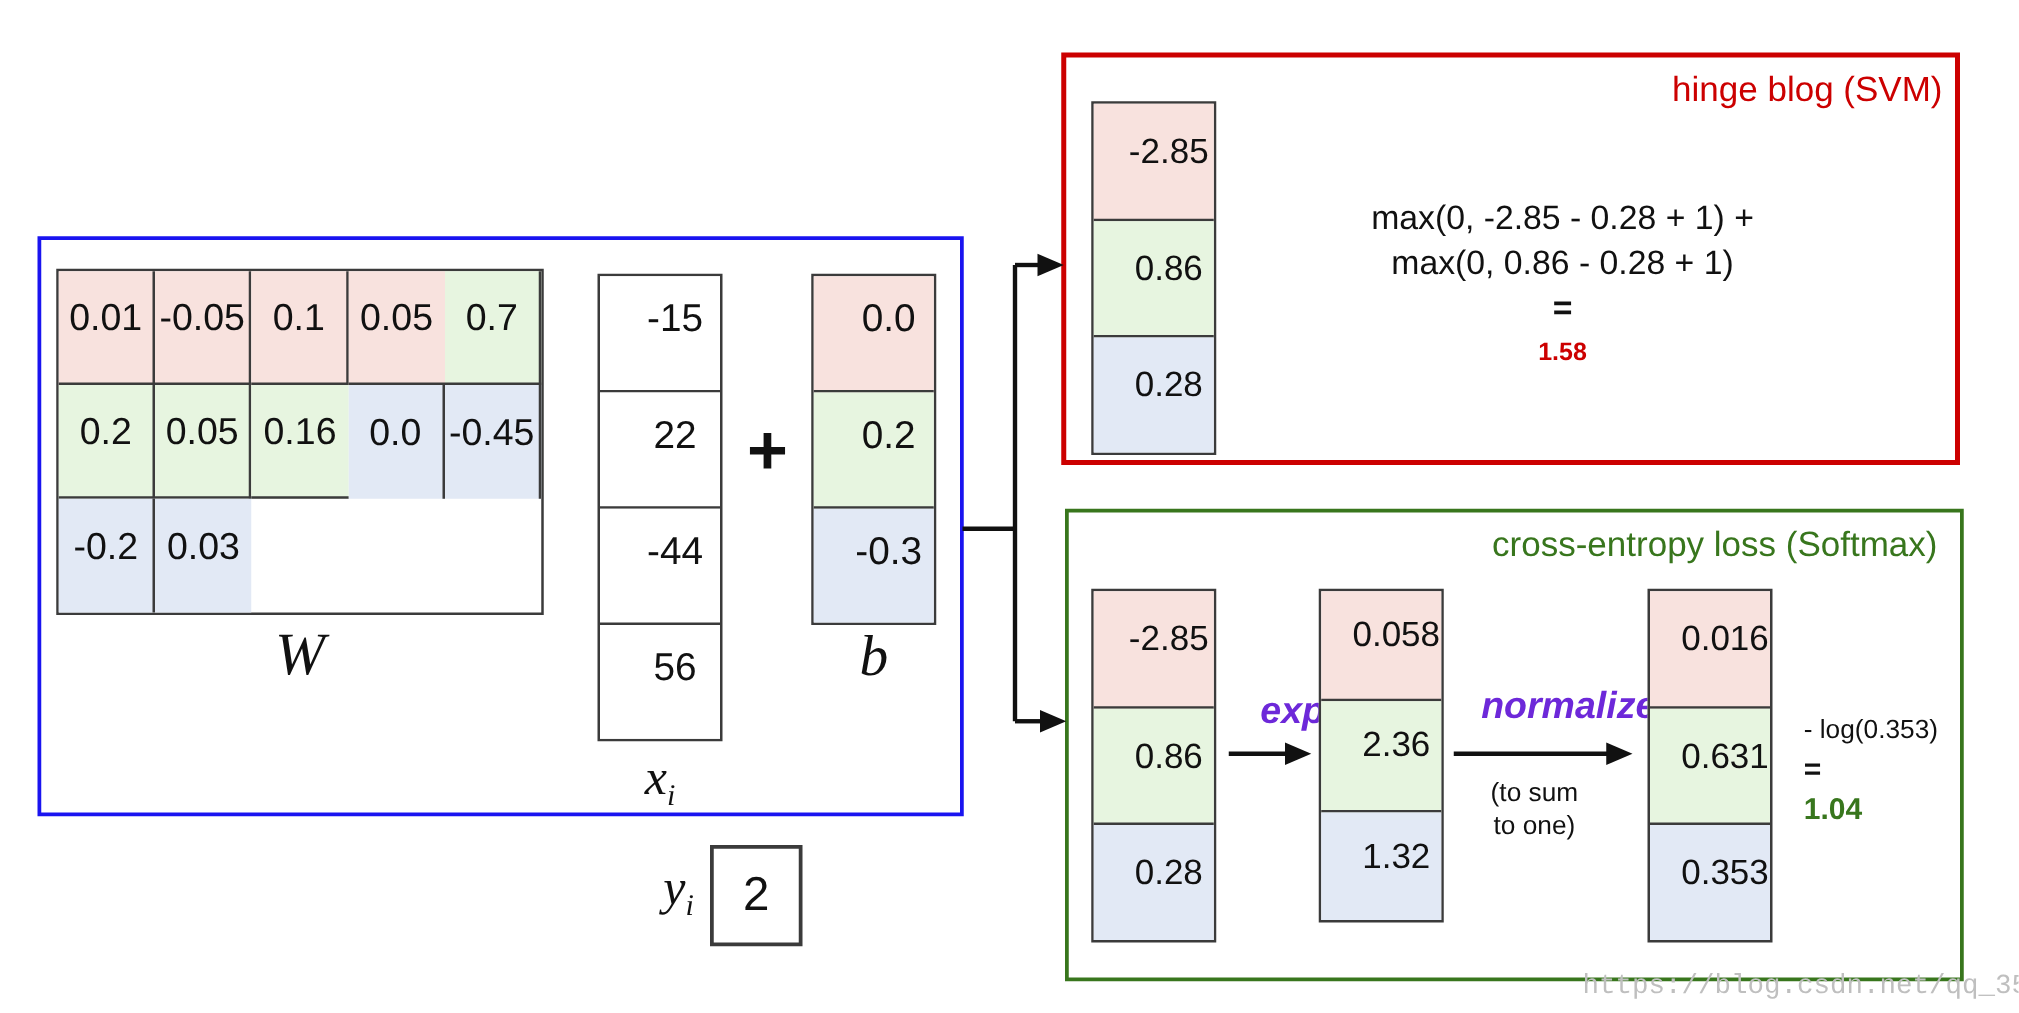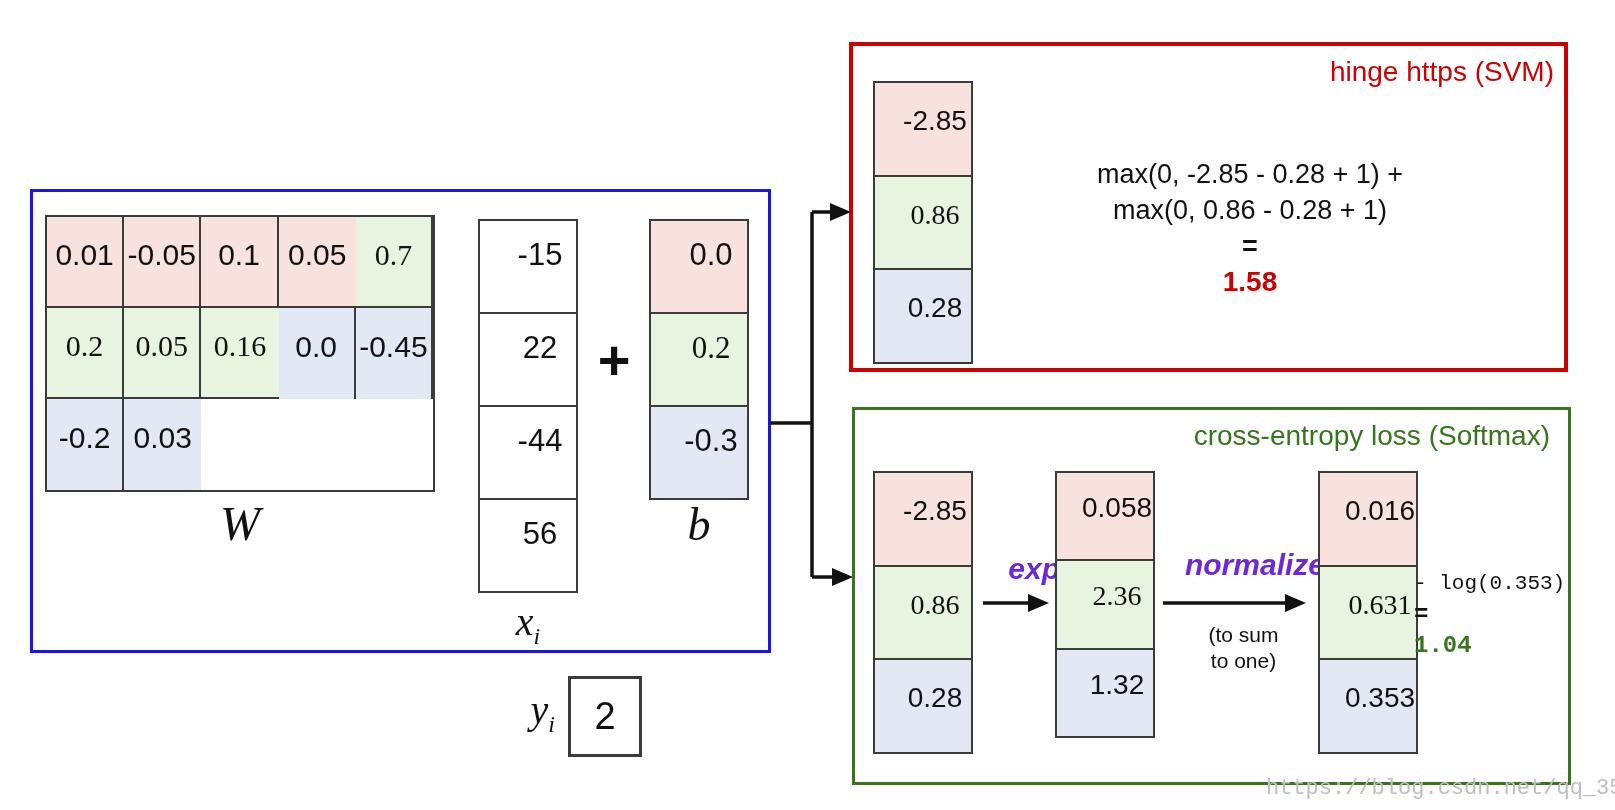--- a/index.html
+++ b/index.html
@@ -23,21 +23,21 @@
   .mat>div:nth-child(4n){border-right:none;}
   .mat>div:nth-child(n+9){border-bottom:none;}
   .vec{position:absolute;display:flex;flex-direction:column;border:2px solid var(--cellborder);
        box-sizing:border-box;background:#fff;}
   .vec>div{flex:1;border-bottom:2px solid var(--cellborder);display:flex;align-items:center;
        justify-content:center;box-sizing:border-box;padding-left:24px;}
   .vec>div:last-child{border-bottom:none;}
   .vec.big>div{font-size:31px;padding-bottom:24px;}
   .vec.small>div{font-size:28px;padding-bottom:16px;}
   .row-pink{background:var(--row_pink);}
-  .row-green{background:var(--row_green);font-family:Liberation Serif, serif;}
+  .row-green{background:var(--row_green);}
   .row-blue{background:var(--row_blue);}
   .row-white{background:#ffffff;}
   
   .mlabel{font-family:"Liberation Serif",serif;font-style:italic;text-align:center;color:#111;}
   .mlabel sub{font-size:60%;}
   
   .formula{text-align:center;font-size:27px;line-height:36px;color:#111;}
   .note{font-size:21px;line-height:26px;text-align:center;color:#111;}
   .opname{font-style:italic;font-weight:600;font-size:30px;text-align:right;color:#6d28d9;}
   .loss-result{font-weight:bold;}
@@ -82,31 +82,31 @@
     <div class="row-pink">0.0</div>
     <div class="row-green">0.2</div>
     <div class="row-blue">-0.3</div>
   </div>
   <div class="abs mlabel" style="left:649px;top:498px;width:100px;font-size:46px;">b</div>
 
   <div class="abs mlabel" style="left:485px;top:686px;width:70px;font-size:40px;text-align:right;"><span>y</span><sub>i</sub></div>
   <div class="abs" style="left:568px;top:676px;width:74px;height:81px;border:3px solid var(--cellborder);box-sizing:border-box;display:flex;align-items:center;justify-content:center;font-size:38px;">2</div>
 
   <div class="panel" id="red-box">
-    <div class="panel-title" style="right:10px;top:10px;color:var(--red);">hinge https (SVM)</div>
+    <div class="panel-title" style="right:10px;top:10px;color:var(--red);">hinge blog (SVM)</div>
     <div class="vec small" style="left:20px;top:35px;width:100px;height:283px;">
       <div class="row-pink">-2.85</div>
       <div class="row-green">0.86</div>
       <div class="row-blue">0.28</div>
     </div>
     <div class="formula" style="position:absolute;left:107px;top:110px;width:580px;">
       <div>max(0, -2.85 - 0.28 + 1) +</div>
       <div>max(0, 0.86 - 0.28 + 1)</div>
       <div style="font-weight:bold;">=</div>
-      <div class="loss-result" style="color:var(--red);font-size:28px;">1.58</div>
+      <div class="loss-result" style="color:var(--red);font-size:20px;">1.58</div>
     </div>
   </div>
 
   <div class="panel" id="green-box">
     <div class="panel-title" style="right:18px;top:10px;color:var(--green);">cross-entropy loss (Softmax)</div>
 
     <div class="vec small" style="left:18px;top:61px;width:100px;height:283px;">
       <div class="row-pink">-2.85</div>
       <div class="row-green">0.86</div>
       <div class="row-blue">0.28</div>
@@ -114,32 +114,32 @@
 
     <div class="opname" style="position:absolute;left:125px;top:142px;width:80px;">exp</div>
 
     <div class="vec small" style="left:200px;top:61px;width:100px;height:267px;">
       <div class="row-pink">0.058</div>
       <div class="row-green">2.36</div>
       <div class="row-blue">1.32</div>
     </div>
 
     <div class="opname" style="position:absolute;left:300px;top:138px;width:170px;">normalize</div>
-    <div class="note" style="position:absolute;left:346px;top:212px;width:85px;">
+    <div class="note" style="position:absolute;left:330px;top:212px;width:85px;">
       <div>(to sum</div>
       <div>to one)</div>
     </div>
 
     <div class="vec small" style="left:463px;top:61px;width:100px;height:283px;">
       <div class="row-pink">0.016</div>
       <div class="row-green">0.631</div>
       <div class="row-blue">0.353</div>
     </div>
 
-    <div style="position:absolute;left:559px;top:162px;font-family:Liberation Mono, monospace;">
+    <div style="position:absolute;left:588px;top:162px;">
       <div style="font-size:21px;">- log(0.353)</div>
       <div style="font-size:24px;font-weight:bold;margin-top:6px;">=</div>
       <div class="loss-result" style="font-size:24px;color:var(--green);margin-top:4px;">1.04</div>
     </div>
   </div>
 
   <svg width="1615" height="810" viewBox="0 0 1615 810">
     <g stroke="#111" stroke-width="3.5" fill="none">
       <path d="M770,423 H812"></path>
       <path d="M812,212 V577"></path>

